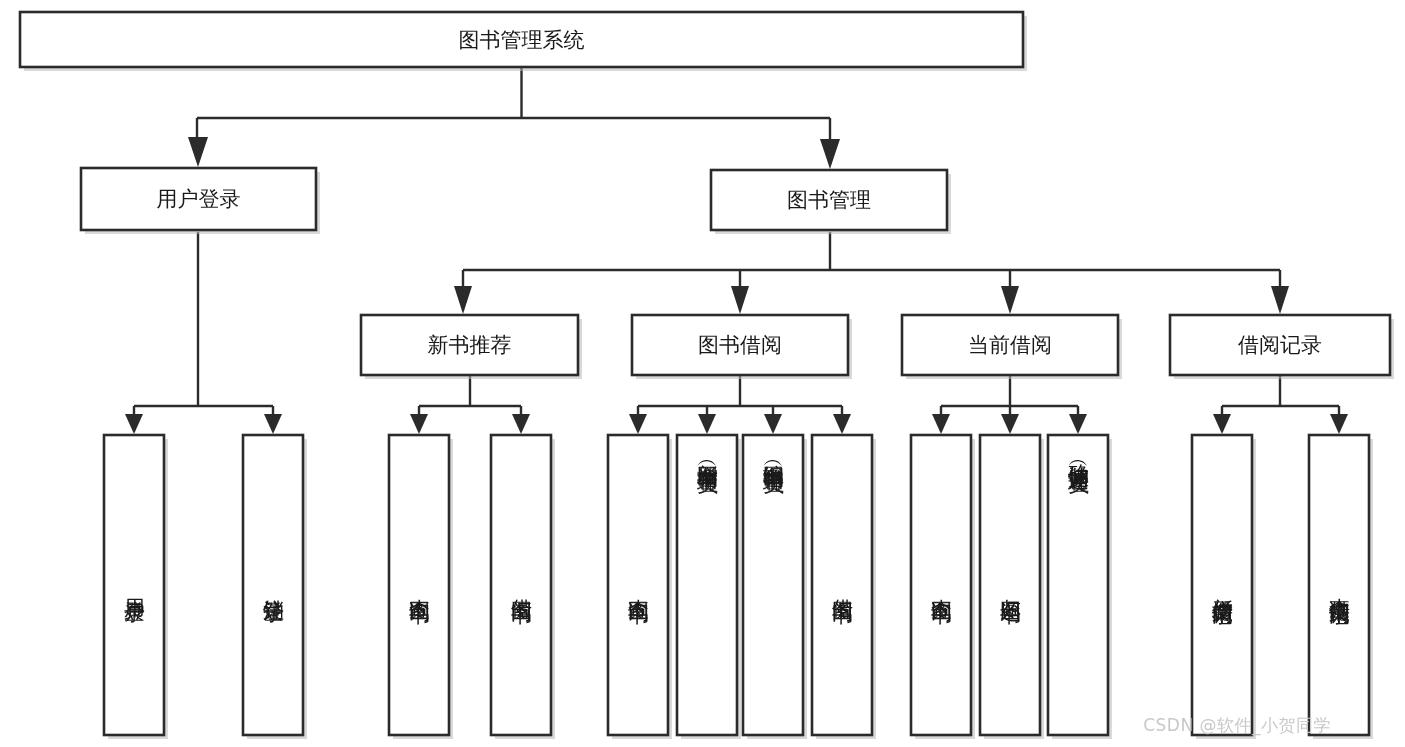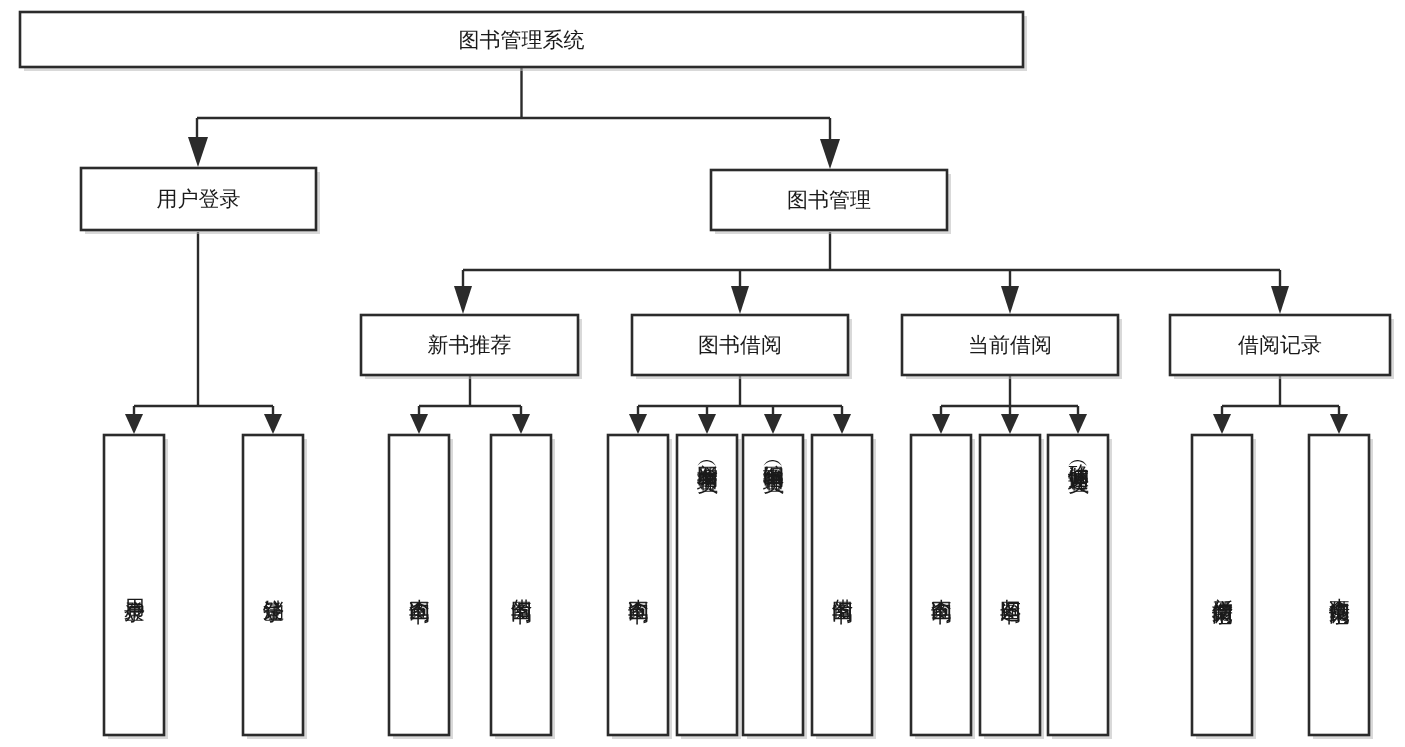--- a/index.html
+++ b/index.html
@@ -254,13 +254,14 @@
   <div class="leaf-label-wrap" style="left:1048px;top:435px;width:60px;height:300px;align-items:flex-start;">
     <span class="leaf-label" style="margin-top:12px;">确认归还（管理员）</span>
   </div>
   <div class="leaf-label-wrap" style="left:1192px;top:435px;width:60px;height:300px;">
     <span class="leaf-label">新增借阅记录</span>
   </div>
   <div class="leaf-label-wrap" style="left:1309px;top:435px;width:60px;height:300px;">
     <span class="leaf-label">查询借阅记录</span>
   </div>
 
+  <div class="watermark">CSDN @软件_小贺同学</div>
 </div>
 
 </body></html>

